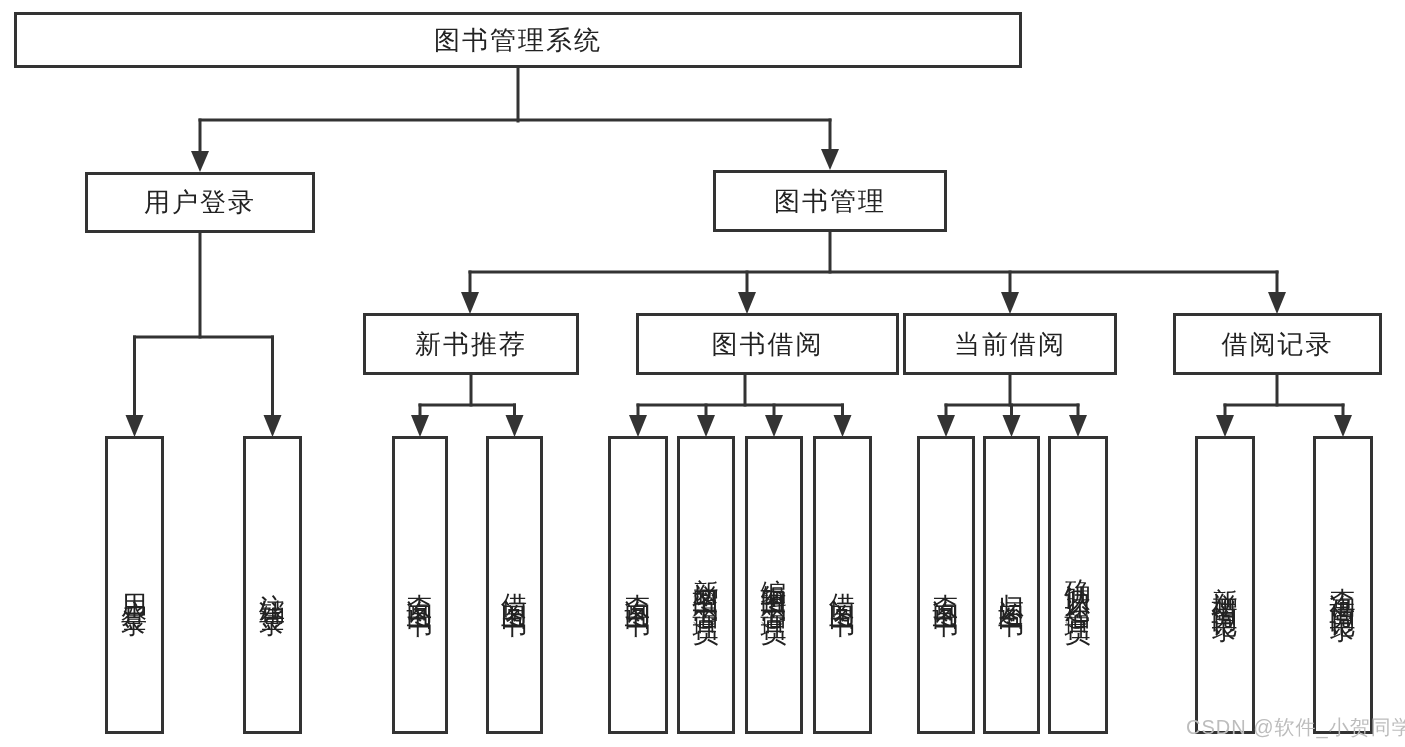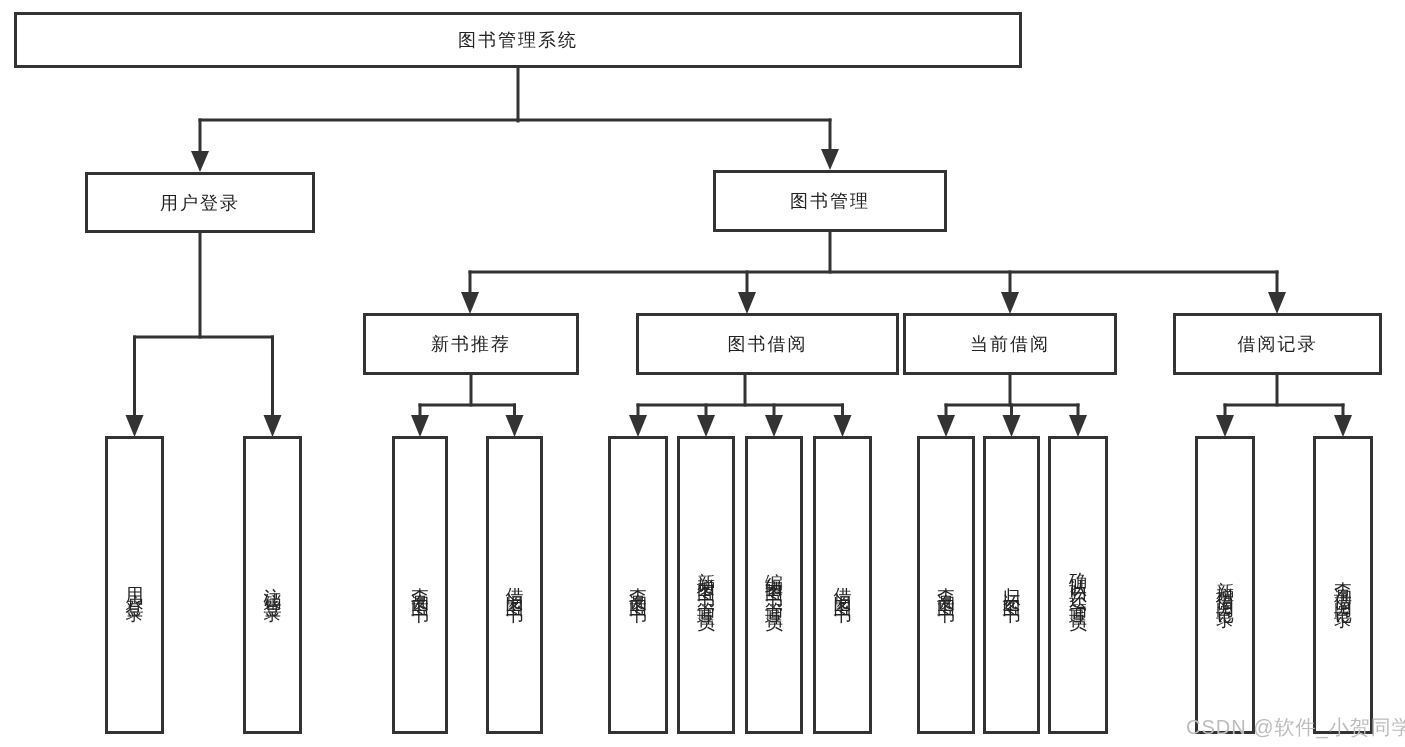--- a/index.html
+++ b/index.html
@@ -24,21 +24,21 @@
   }
   .node {
     position: absolute;
     box-sizing: border-box;
     border: 3px solid #333333;
     background: #ffffff;
     color: #222222;
     display: flex;
     align-items: center;
     justify-content: center;
-    font-size: 18px;
+    font-size: 26px;
     letter-spacing: 2px;
     white-space: nowrap;
   }
   .node.v {
     writing-mode: vertical-rl;
     text-orientation: mixed;
     letter-spacing: 6px;
     white-space: normal;
     line-height: 1;
   }

